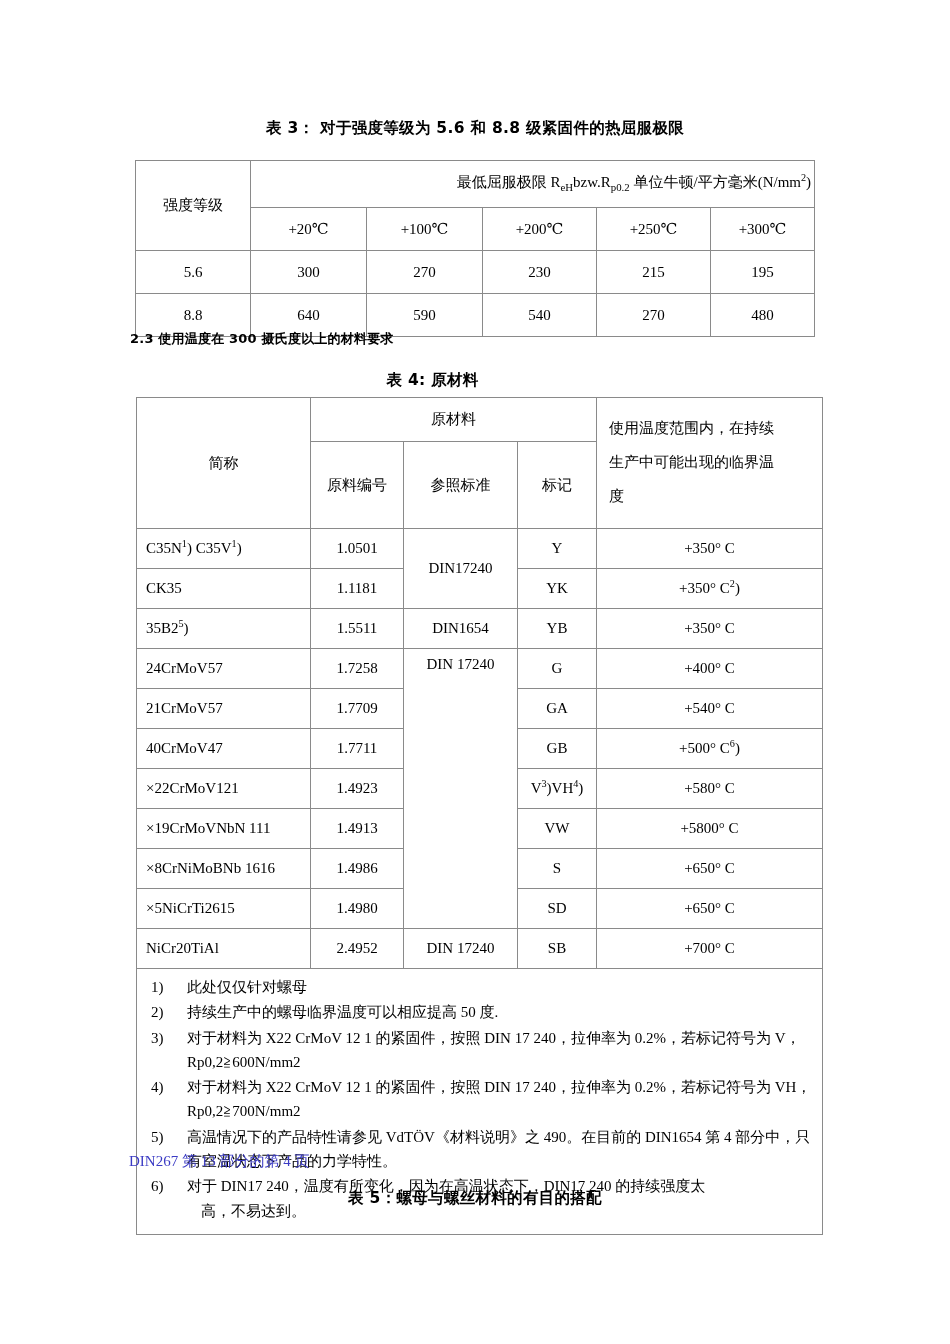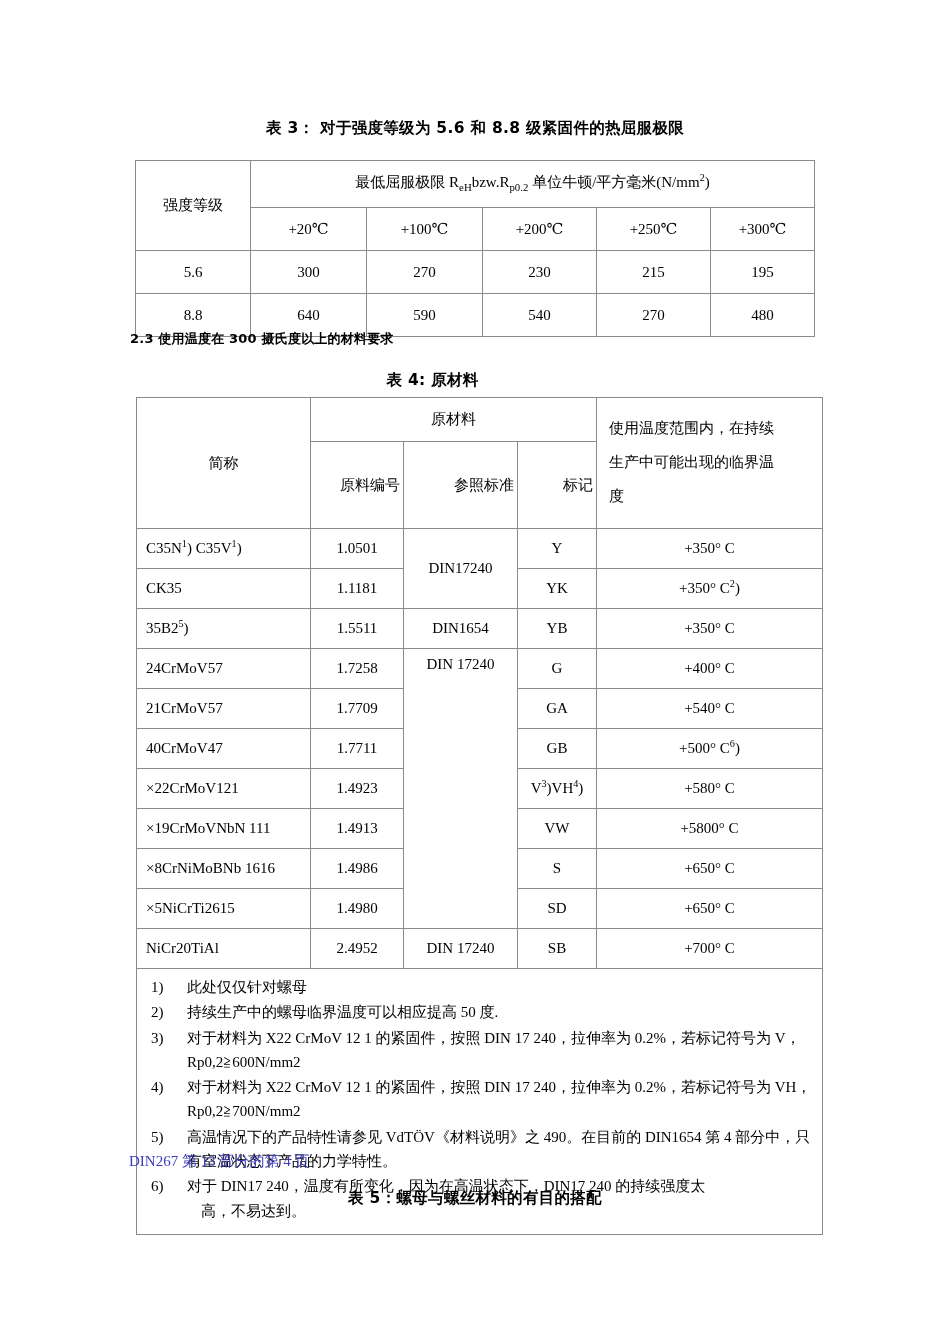--- a/index.html
+++ b/index.html
@@ -56,42 +56,42 @@
 
   
   #table3-wrap {
     position: absolute;
     left: 135px;
     top: 160px;
     width: 679px;
   }
   #table3 { width: 679px; }
   #table3 td { height: 38px; }
-  #table3 .t3-unit-head { height: 42px; }
+  #table3 .t3-unit-head { height: 42px; text-align: right; }
   #table3 .t3-grade-head { height: 80px; }
   #table3 .t3-temp-head { height: 38px; text-align: center; }
 
   sup { font-size: 0.68em; vertical-align: super; line-height: 0; }
 
   
   #table4-wrap {
     position: absolute;
     left: 136px;
     top: 397px;
     width: 686px;
   }
   #table4 { width: 686px; }
   #table4 td { height: 35px; }
   #table4 td.left-cell {
     text-align: left;
     padding-left: 9px;
   }
   #table4 .hdr-shortname { height: 118px; }
   #table4 .hdr-rawmat { height: 38px; }
-  #table4 .hdr-sub { height: 80px; text-align: right; }
+  #table4 .hdr-sub { height: 80px; }
   #table4 .hdr-temprange {
     height: 118px;
     text-align: left;
     padding: 6px 10px 6px 12px;
     line-height: 2.25;
   }
   #table4 td.notes-cell {
     text-align: left;
     vertical-align: top;
     padding: 6px 10px 10px 6px;

